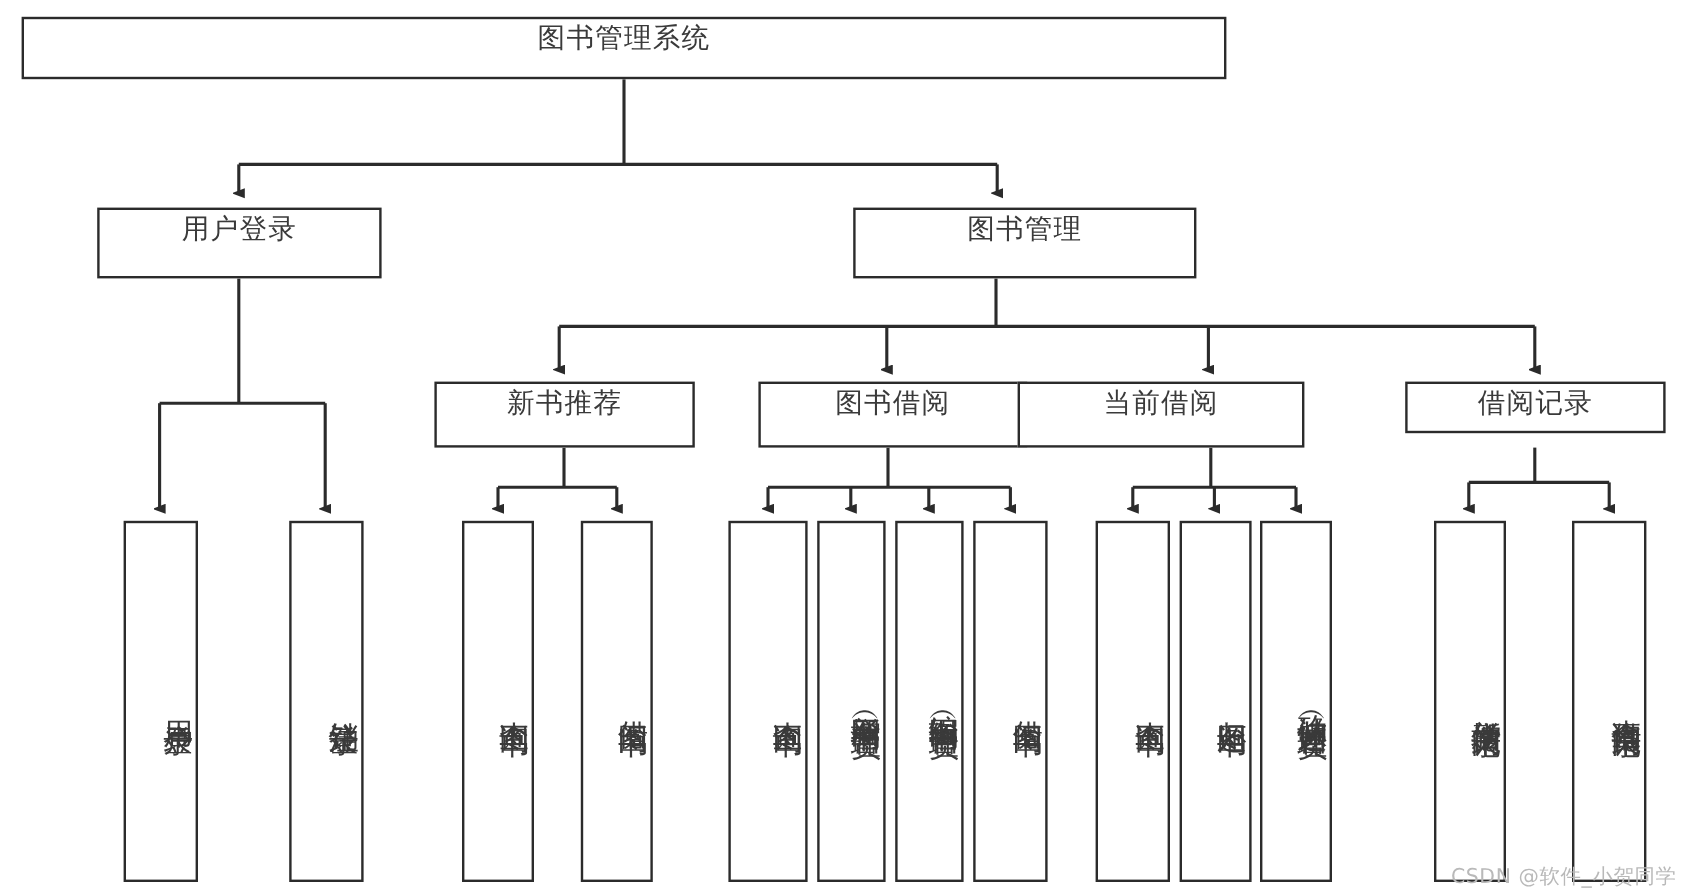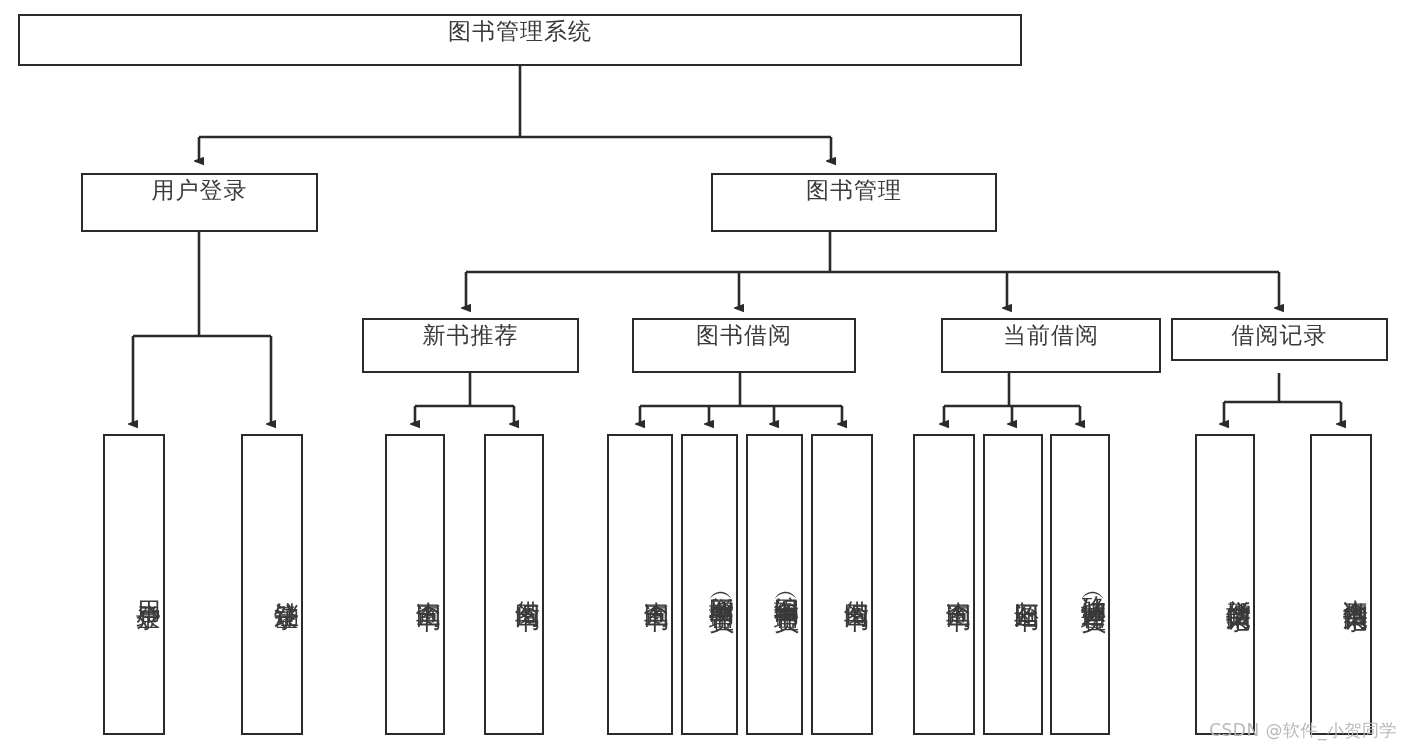--- a/index.html
+++ b/index.html
@@ -129,21 +129,21 @@
   </div>
 
   <div class="node horiz" style="left:362px; top:318px; width:217px; height:55px;">
     <span>新书推荐</span>
   </div>
 
   <div class="node horiz" style="left:632px; top:318px; width:224px; height:55px;">
     <span>图书借阅</span>
   </div>
 
-  <div class="node horiz" style="left:941px; top:318px; width:220px; height:55px;">
+  <div class="node horiz" style="left:848px; top:318px; width:239px; height:55px;">
     <span>当前借阅</span>
   </div>
 
   <div class="node horiz" style="left:1171px; top:318px; width:217px; height:43px;">
     <span>借阅记录</span>
   </div>
 
   <div class="node vert" style="left:103px; top:434px; width:62px; height:301px;">
     <span class="vlabel">用户登录</span>
   </div>

